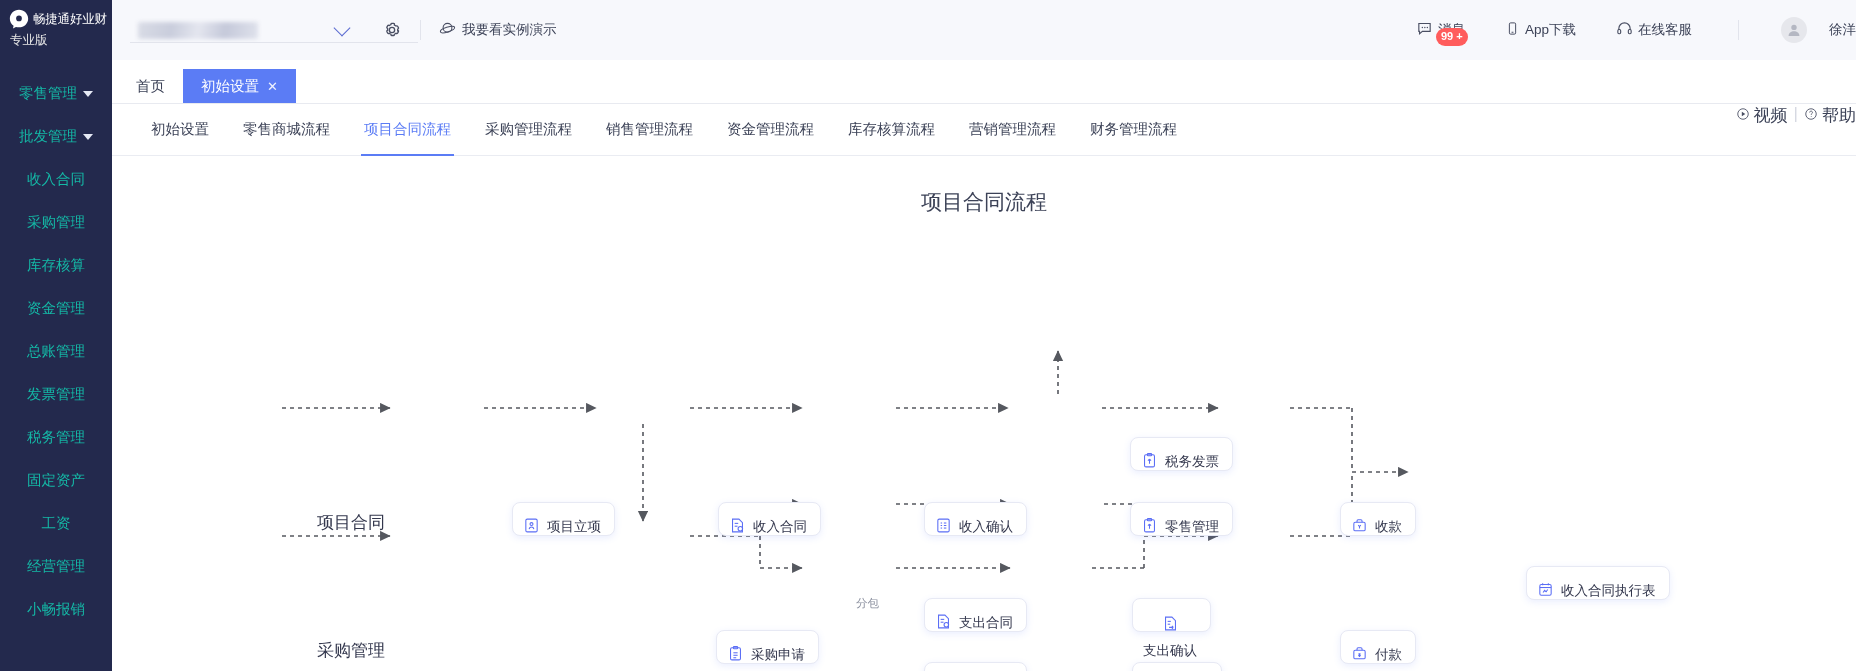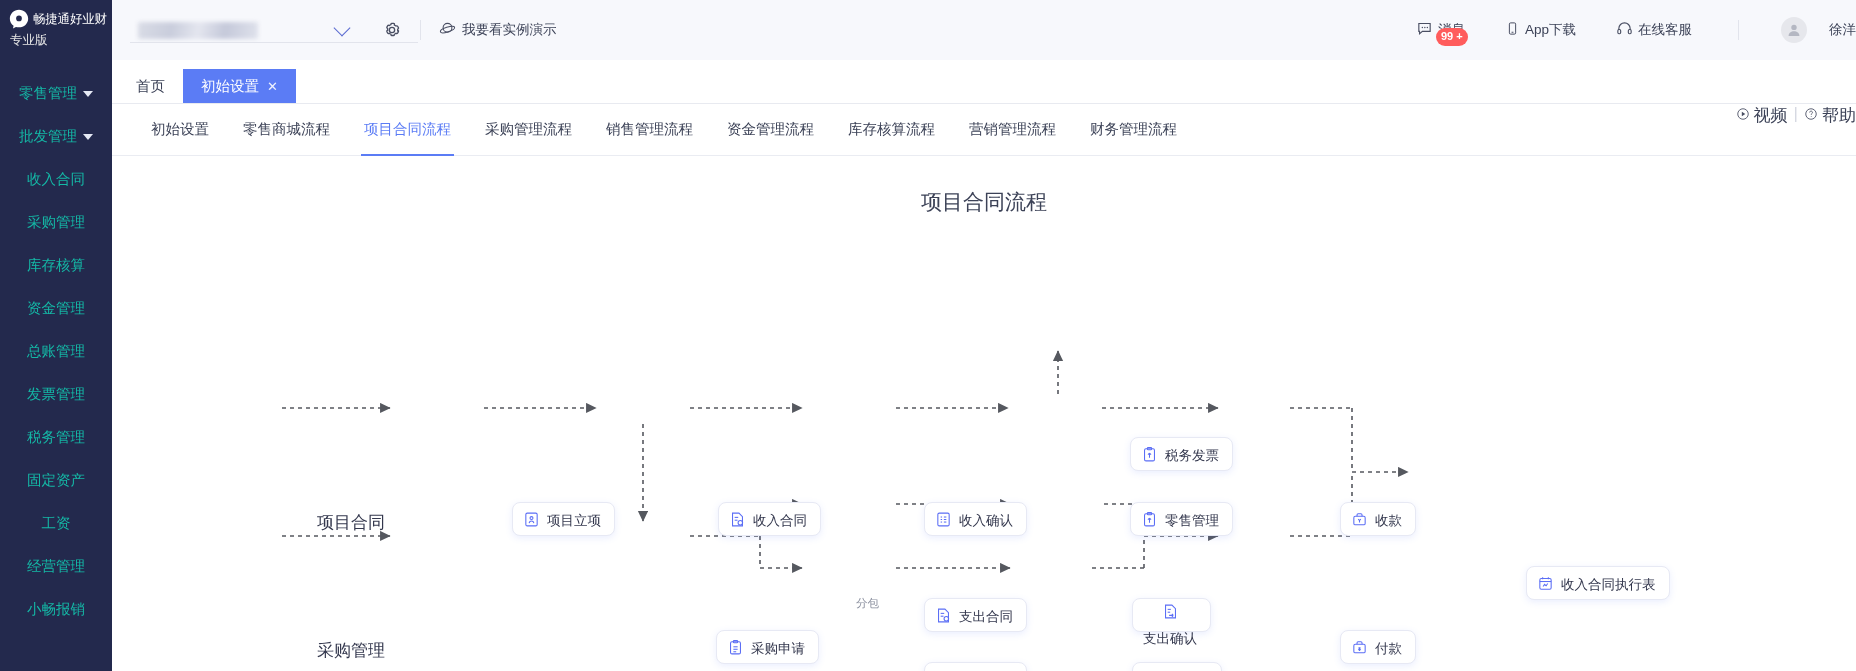--- a/index.html
+++ b/index.html
@@ -170,21 +170,21 @@
 
   .node {
     position: absolute;
     height: 34px;
     background: #ffffff;
     border: 1px solid #e7e9f4;
     border-radius: 8px;
     box-shadow: 0 2px 7px rgba(91,124,245,0.13);
     display: flex; align-items: center;
     gap: 7px;
-    padding: 4px 13px 0 10px;
+    padding: 16px 13px 0 10px;
     font-size: 13.5px;
     color: #2f3murn;
     color: #33374d;
     white-space: nowrap;
     cursor: pointer;
   }
   .node svg { flex: 0 0 17px; }
   .rowlabel {
     position: absolute; font-size: 17px; color: #33374d; white-space: nowrap;
   }

